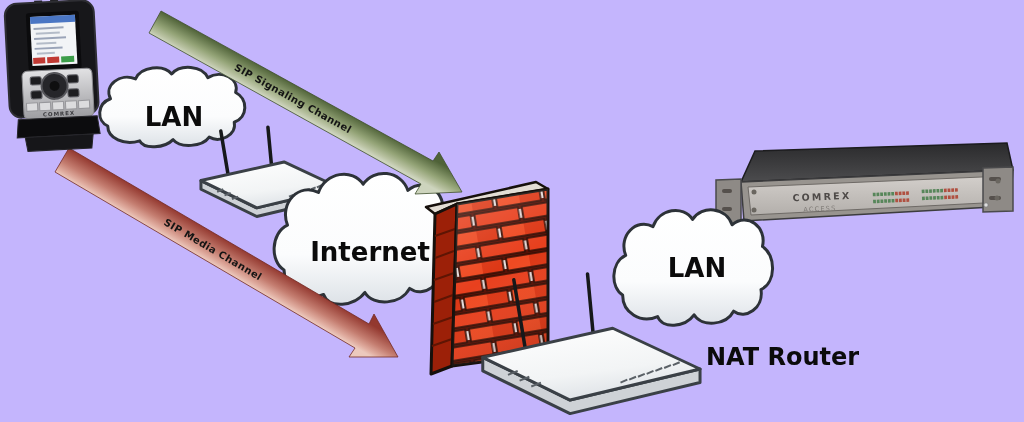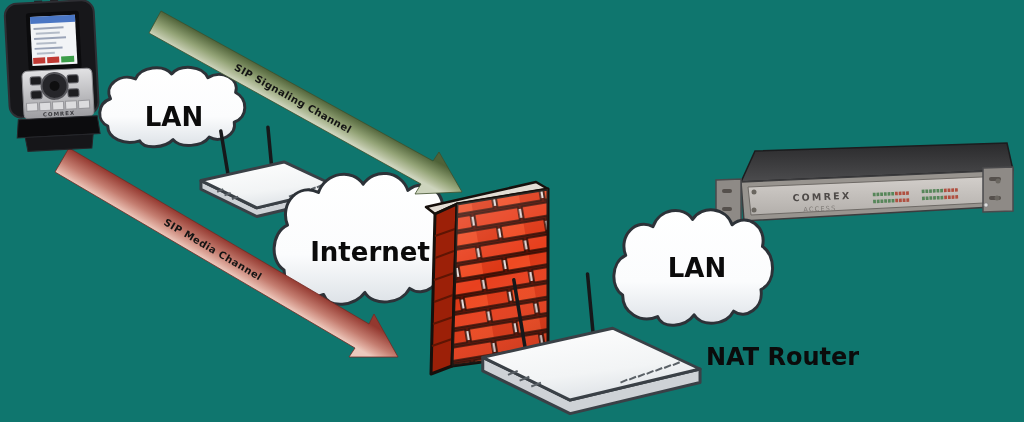--- a/index.html
+++ b/index.html
@@ -1,17 +1,17 @@
 <!DOCTYPE html>
 <html><head>
 <meta charset="utf-8">
 <style>
   html,body{margin:0;padding:0;background:#ffffff;}
   .stage{
-    position:relative;width:1024px;height:422px;background:#0f766e;overflow:hidden;
+    position:relative;width:1024px;height:422px;background:#c4b5fd;overflow:hidden;
     font-family:"DejaVu Sans","Liberation Sans",sans-serif;
   }
   svg text{font-family:"DejaVu Sans","Liberation Sans",sans-serif;}
   .cloud-label{font-size:26px;font-weight:bold;fill:#0b0b0b;}
   .arrow-label{font-size:10px;font-weight:bold;fill:#141414;letter-spacing:0.4px;}
   .device-label{font-size:24px;font-weight:bold;fill:#0b0b0b;}
   .brand-small{font-size:5.5px;font-weight:bold;fill:#3a3a3e;letter-spacing:1px;}
   .rack-brand{font-size:9.5px;font-weight:bold;fill:#4e4a48;letter-spacing:2.2px;}
   .rack-model{font-size:6.5px;fill:#7e7a76;letter-spacing:1.2px;}
 </style>

